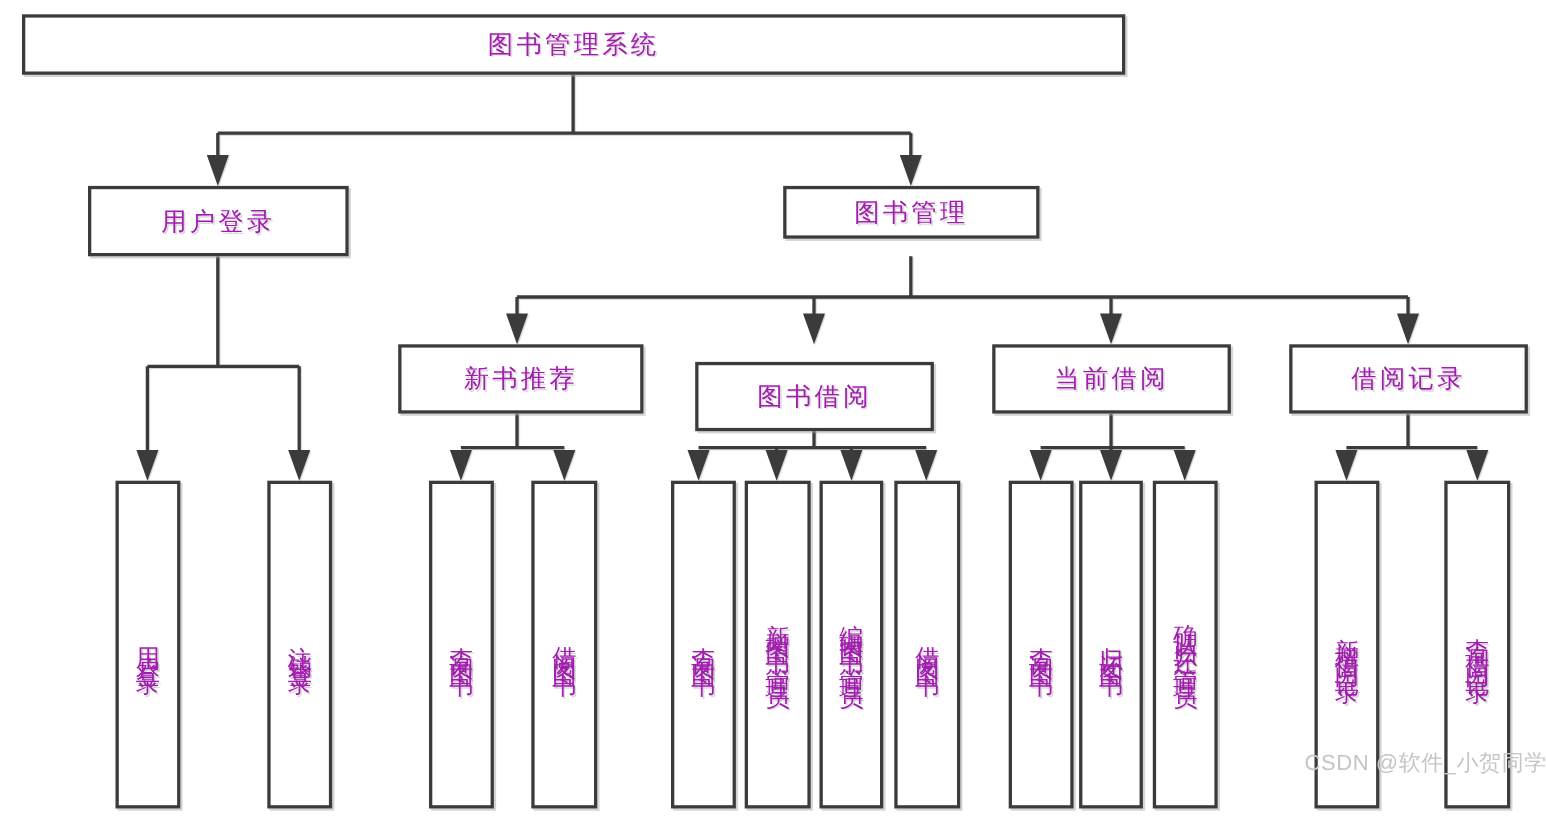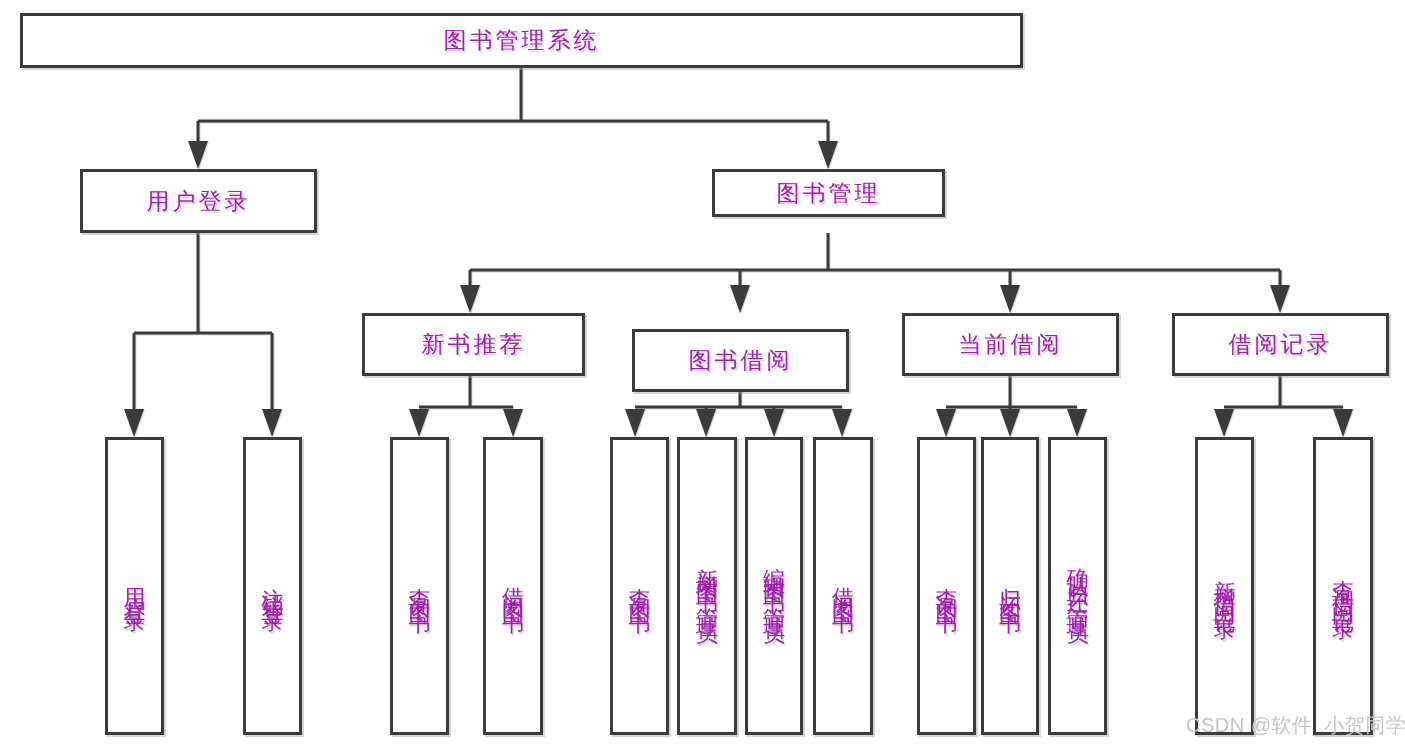--- a/index.html
+++ b/index.html
@@ -68,21 +68,21 @@
   #l-bb-e   { left: 745px;  width: 58px; }
   #l-bb-b   { left: 813px;  width: 60px; }
   #l-cb-q   { left: 917px;  width: 59px; }
   #l-cb-r   { left: 981px;  width: 58px; }
   #l-cb-c   { left: 1048px; width: 59px; }
   #l-br-a   { left: 1195px; width: 59px; }
   #l-br-q   { left: 1313px; width: 60px; }
   .watermark {
     position: absolute;
     left: 1186px;
-    top: 712px;
+    top: 680px;
     font-size: 20px;
     letter-spacing: 0.5px;
     color: #c5c5c5;
     white-space: nowrap;
   }
 </style>
 </head>
 <body>
 
 <div class="canvas">

